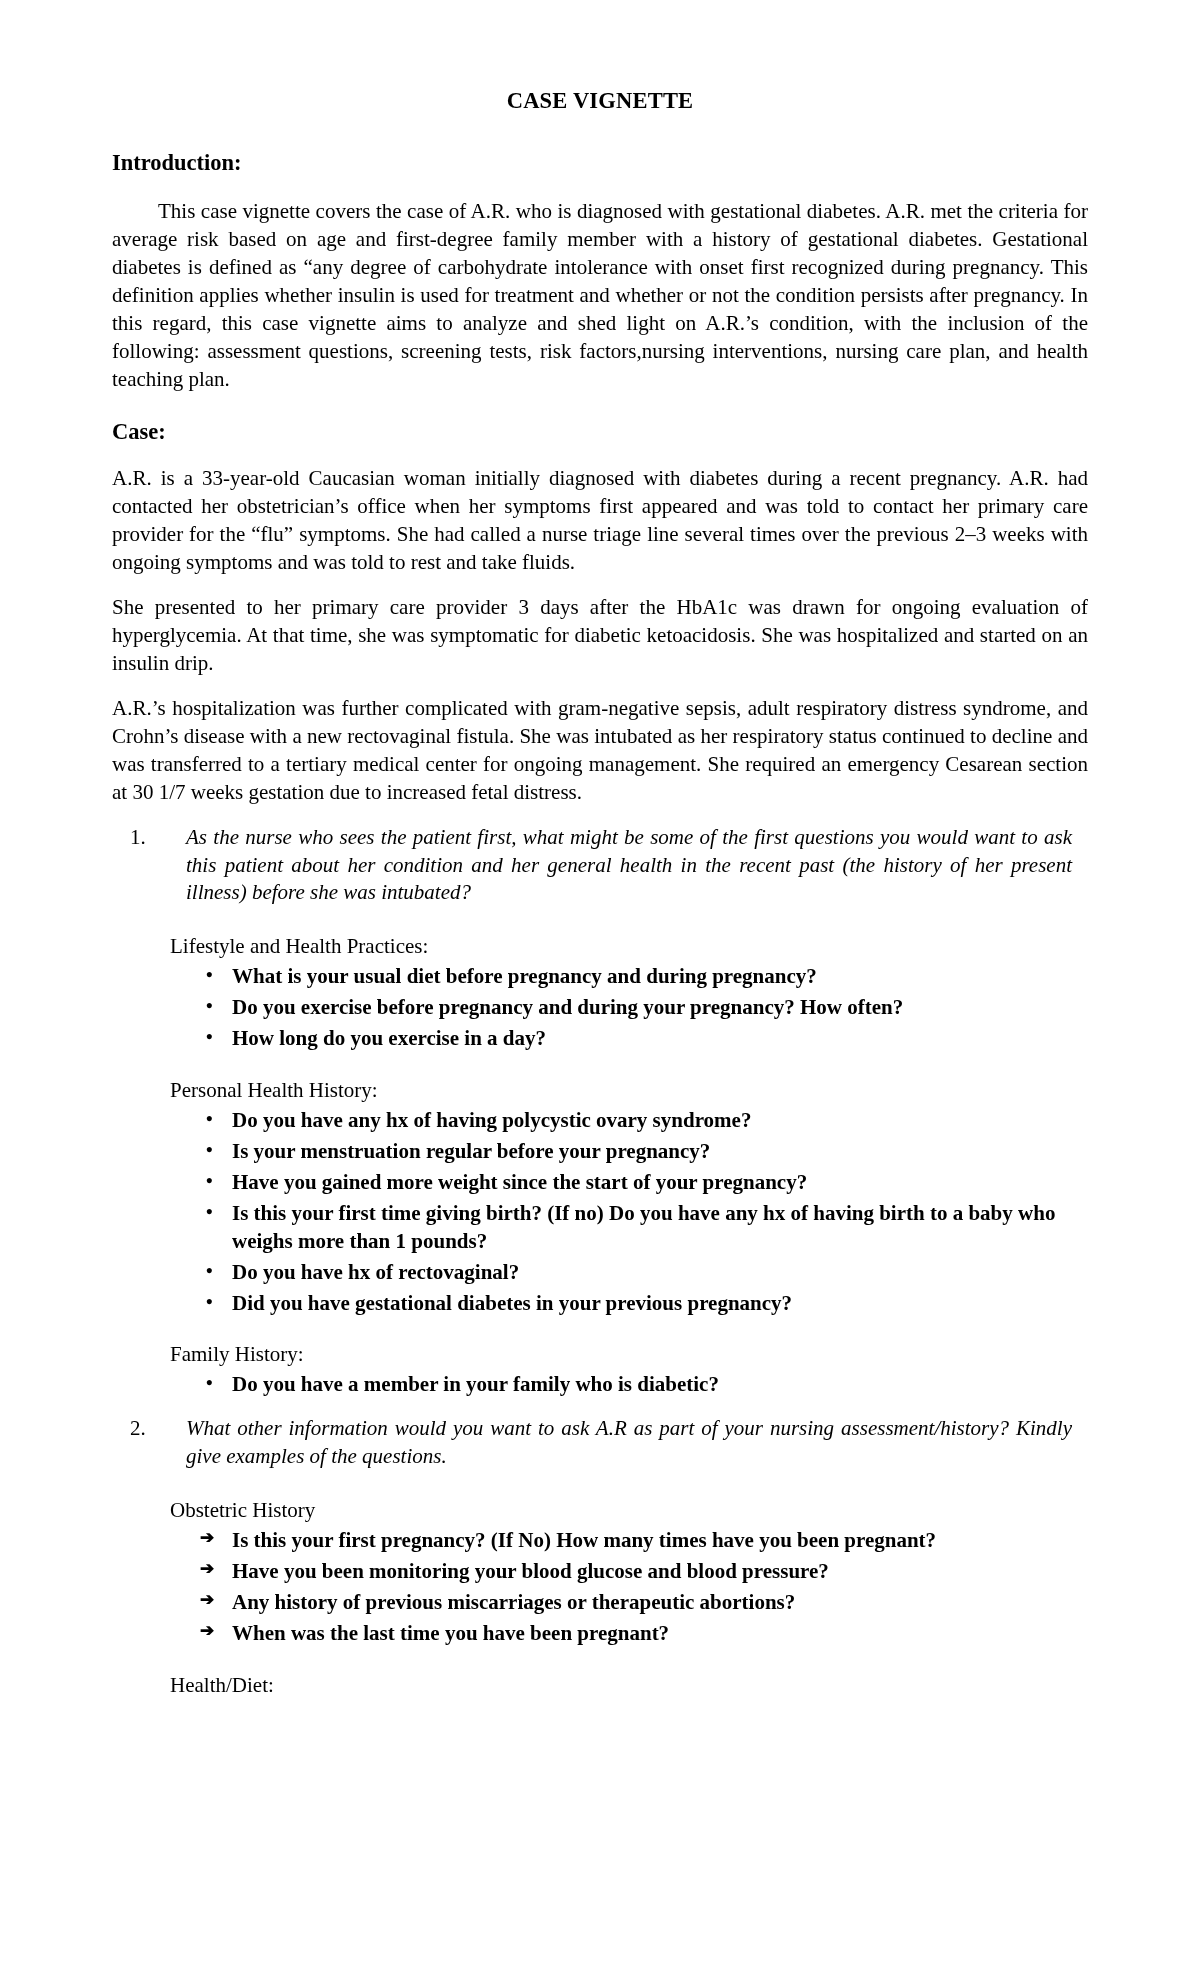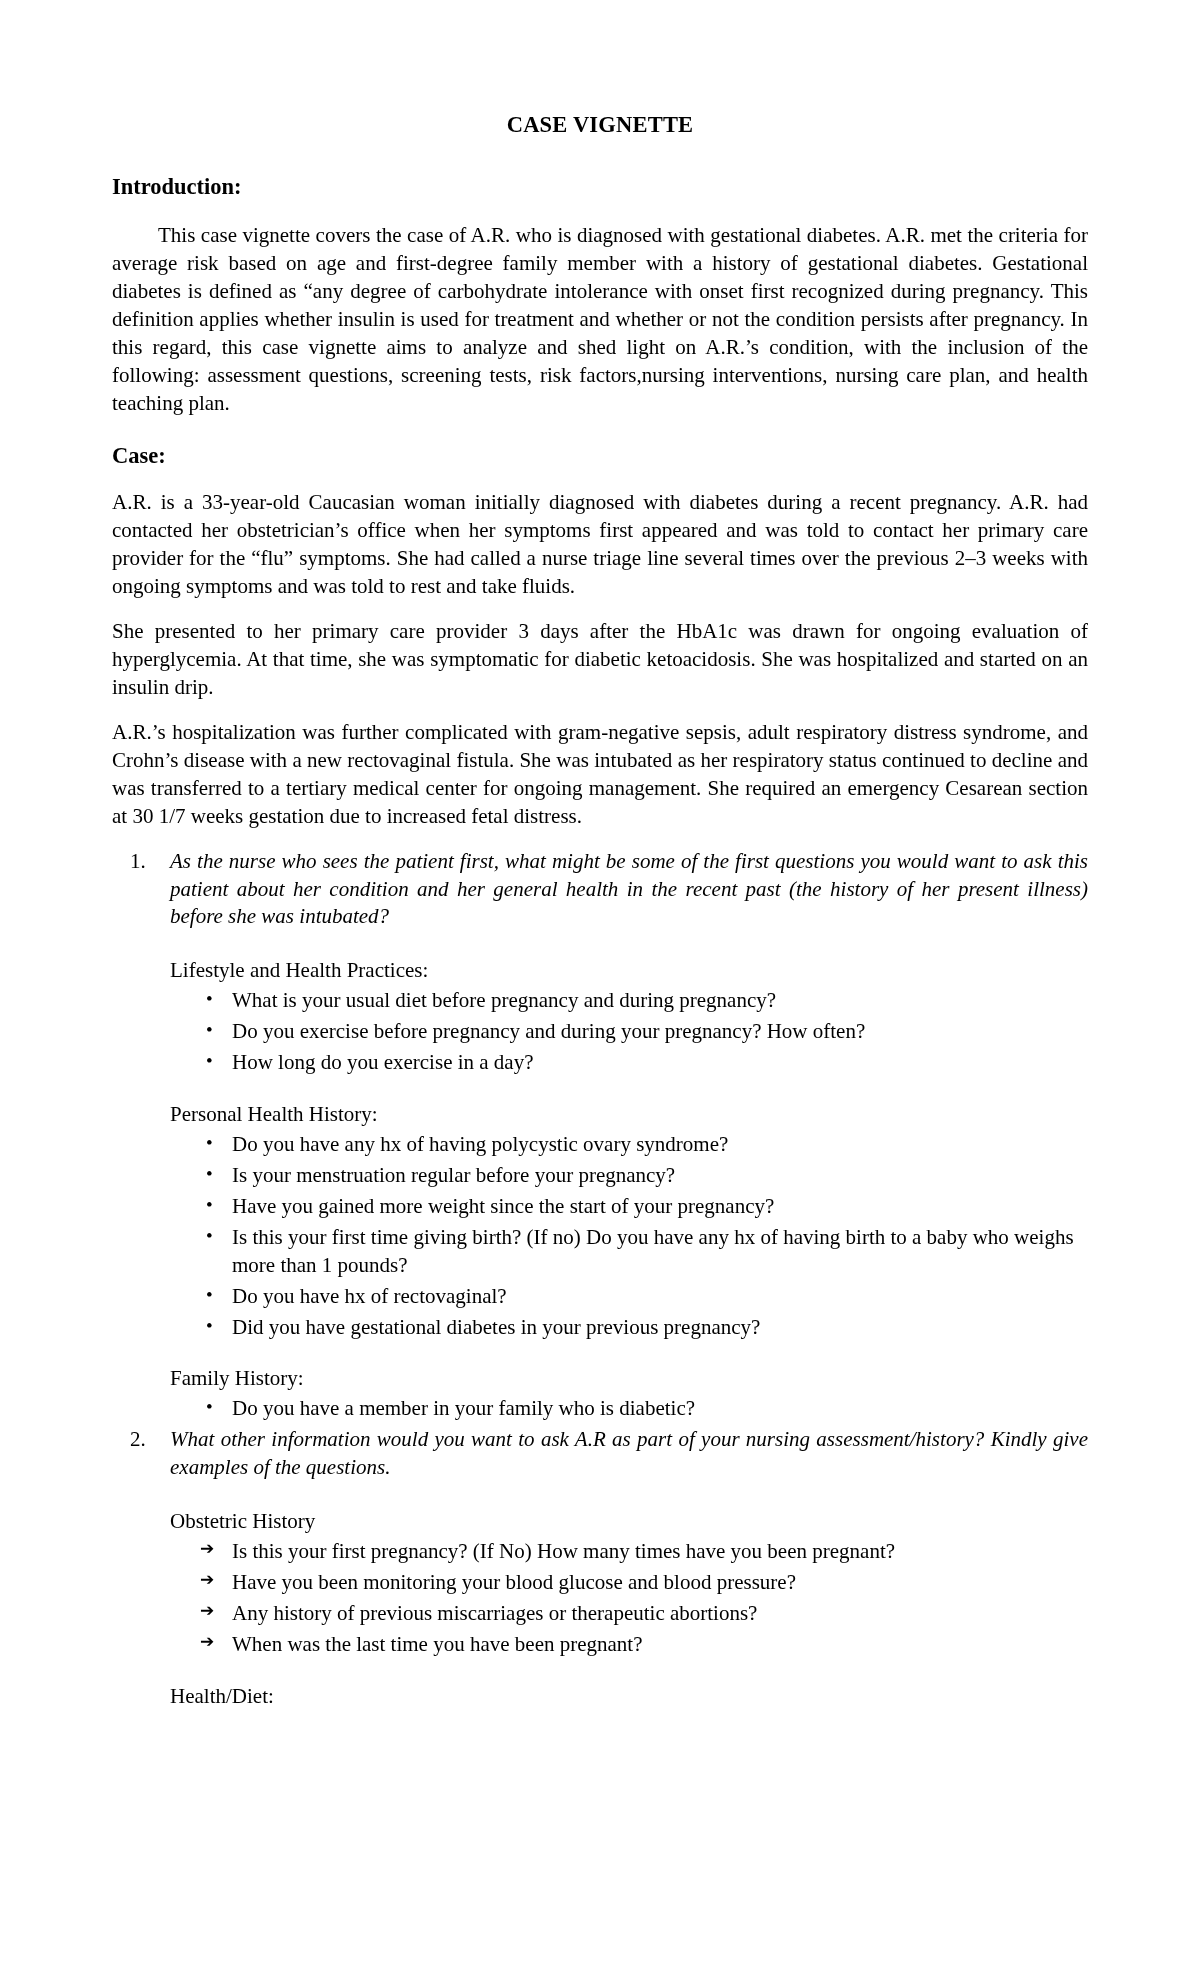--- a/index.html
+++ b/index.html
@@ -12,21 +12,21 @@
     font-family: "Liberation Serif", "DejaVu Serif", serif;
     color: #000000;
   }
   .page {
     position: relative;
     width: 1200px;
     height: 1976px;
     margin: 0 auto;
     background: #ffffff;
     box-sizing: border-box;
-    padding: 112px 112px 0 112px;
+    padding: 88px 112px 0 112px;
     overflow: hidden;
   }
   .doc-title {
     text-align: center;
     font-weight: bold;
     font-size: 22.5px;
     letter-spacing: 0.2px;
     margin: 0 0 36px 0;
   }
   .section-heading {
@@ -64,41 +64,42 @@
     top: 0;
     font-size: 21px;
     line-height: 1.33;
   }
   .q-text {
     display: block;
     font-style: italic;
     font-size: 21px;
     line-height: 1.33;
     text-align: justify;
-    margin: 0;
+    margin: 16px;
   }
   .q-block {
     margin-top: 28px;
   }
   .sub-heading {
     font-size: 21px;
     line-height: 1.33;
     margin: 0 0 2px 0;
   }
   ul.dots, ul.arrows {
     list-style: none;
     margin: 0 0 0 0;
     padding: 0;
   }
   ul.dots > li, ul.arrows > li {
     position: relative;
     font-size: 21px;
     line-height: 1.33;
     padding-left: 62px;
     margin: 0 0 3px 0;
+    font-weight: bold;
   }
   ul.dots > li::before {
     content: "\2022";
     position: absolute;
     left: 36px;
     top: -1px;
     font-size: 19px;
   }
   ul.arrows > li::before {
     content: "\2794";

